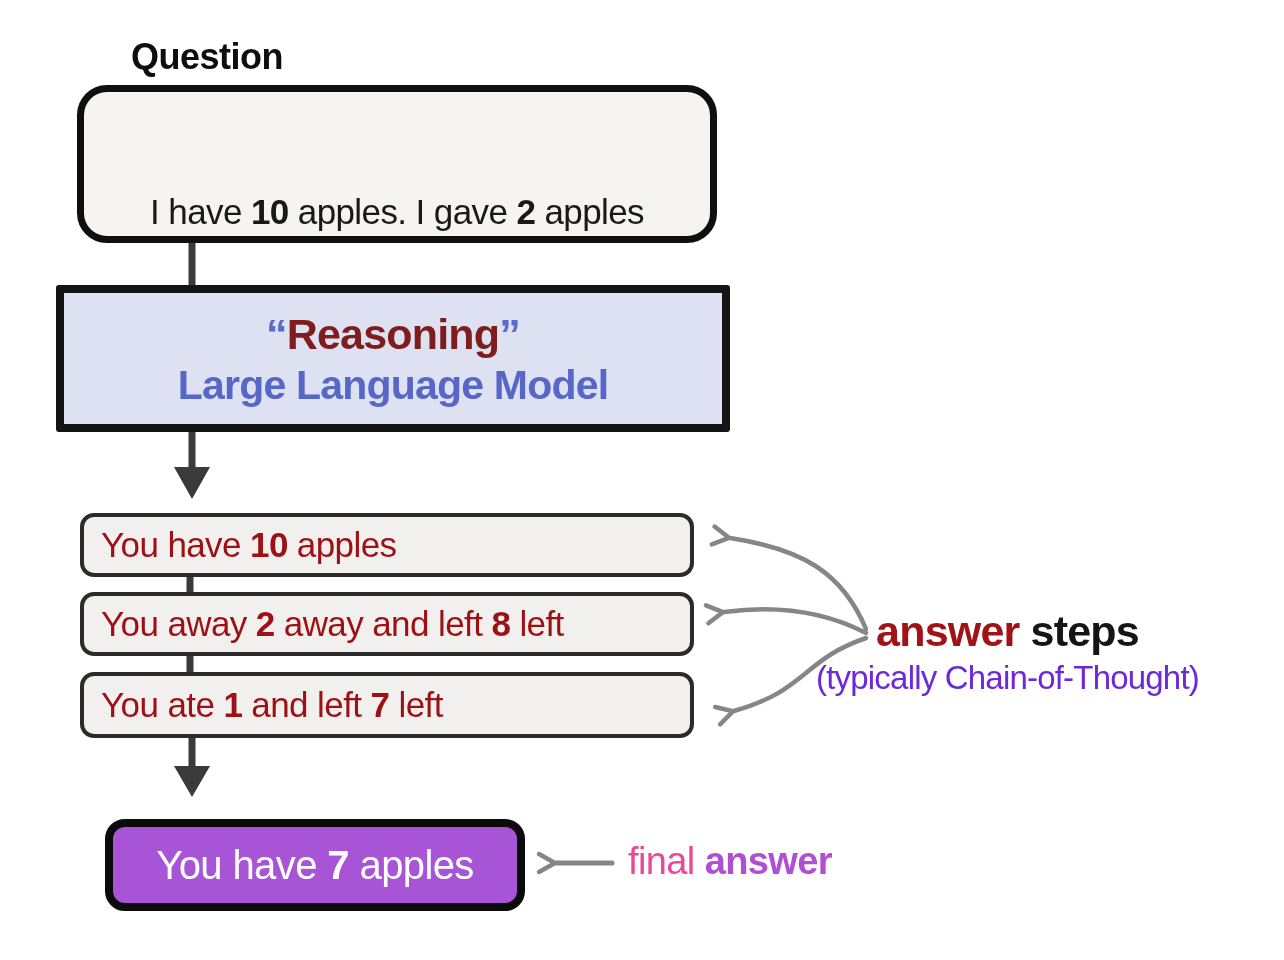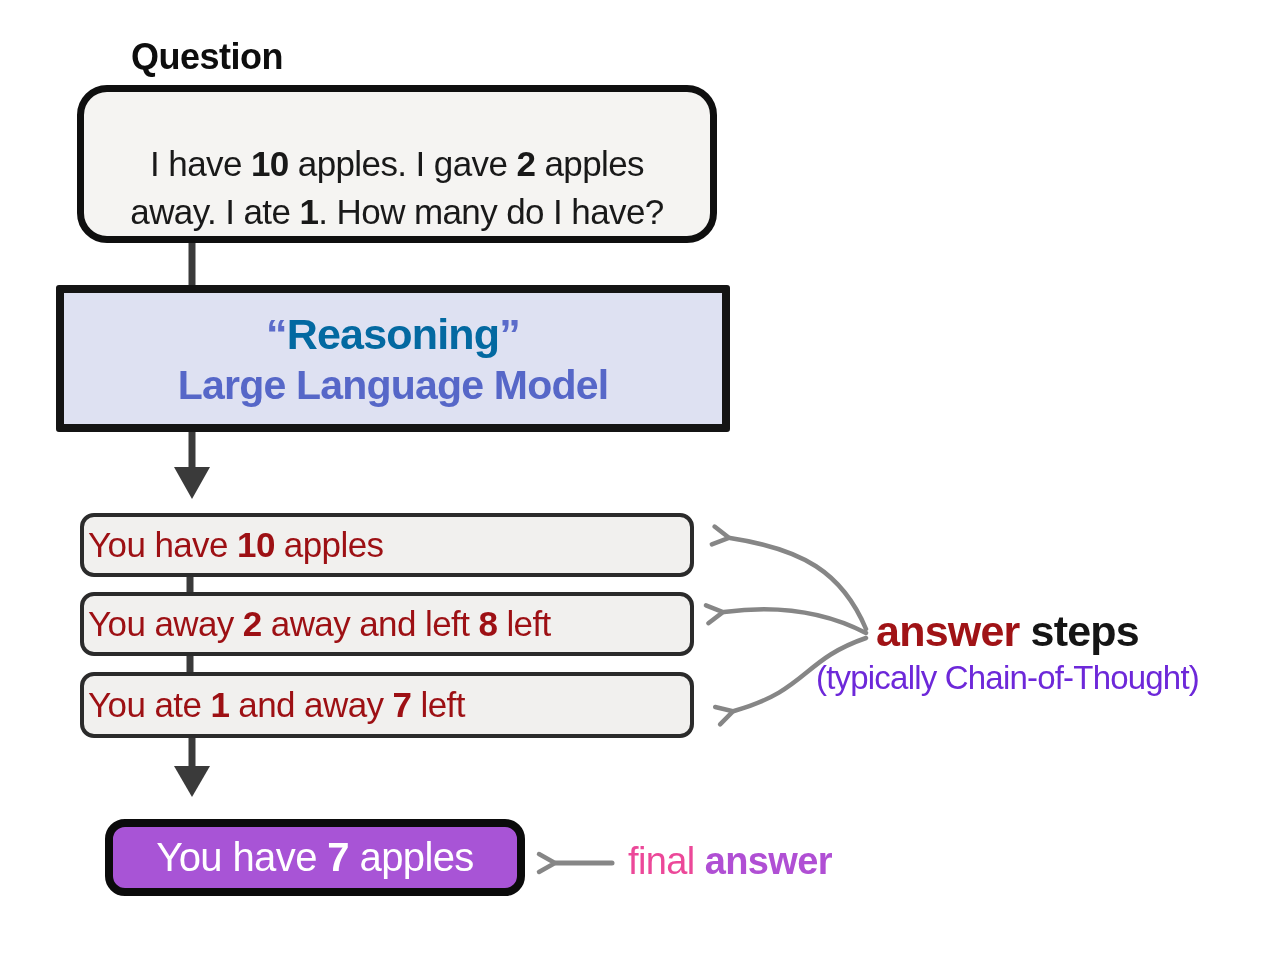--- a/index.html
+++ b/index.html
@@ -15,27 +15,27 @@
     display:flex;flex-direction:column;justify-content:flex-end;align-items:center;
     font-size:35px;line-height:48px;color:#191919;letter-spacing:-0.6px;text-align:center;}
 
   .llm-box{left:56px;top:285px;width:674px;height:147px;box-sizing:border-box;
     border:8px solid #141414;border-radius:3px;background:#dee1f2;
     display:flex;flex-direction:column;justify-content:center;align-items:center;text-align:center;}
   .llm-title{font-size:43px;font-weight:700;letter-spacing:-0.8px;line-height:52px;}
   .llm-subtitle{font-size:41px;font-weight:700;letter-spacing:-0.8px;line-height:50px;}
 
   .step{left:80px;width:614px;box-sizing:border-box;border:4px solid #2b2b2b;border-radius:14px;
-    background:#f1f0ee;display:flex;align-items:center;padding-left:4px;
+    background:#f1f0ee;display:flex;align-items:center;padding-left:17px;
     font-size:35px;letter-spacing:-0.6px;}
   .step1{top:513px;height:64px;}
   .step2{top:592px;height:64px;}
   .step3{top:672px;height:66px;}
 
-  .final-box{left:105px;top:819px;width:420px;height:77px;box-sizing:border-box;
+  .final-box{left:105px;top:819px;width:420px;height:92px;box-sizing:border-box;
     border:8px solid #0b0b0b;border-radius:20px;display:flex;align-items:center;justify-content:center;
     font-size:40px;color:#ffffff;letter-spacing:-0.6px;}
 
   .reason-block{left:780px;top:606px;width:455px;text-align:center;}
   .reason-line1{font-size:43px;font-weight:700;letter-spacing:-0.8px;line-height:50px;}
   .reason-line2{font-size:33px;letter-spacing:-0.8px;line-height:40px;margin-top:2px;color:#6d28d9;}
 
   .final-label{left:628px;top:840px;font-size:38px;font-weight:700;letter-spacing:-0.6px;}
 </style>
 </head>
@@ -66,36 +66,35 @@
     <path d="M 866 633 C 818 608, 768 606, 724 612" fill="none" stroke-width="4.5" stroke-linecap="round" marker-end="url(#chev)" stroke="#868686"></path>
     <path d="M 866 638 C 802 660, 808 690, 734 711" fill="none" stroke-width="4.5" stroke-linecap="round" marker-end="url(#chev)" stroke="#868686"></path>
 
     <line x1="612" y1="863" x2="556" y2="863" stroke-width="5" stroke-linecap="round" marker-end="url(#chev)" stroke="#868686"></line>
   </svg>
 
   <div class="abs question-label">Question</div>
 
   <div class="abs question-box">
     <div><span>I have </span><span style="font-weight: 700;">10</span><span> apples. I gave </span><span style="font-weight: 700;">2</span><span> apples</span></div>
-    <div><span>away. I ate </span><span style="font-weight: 700;">1</span><span>. How many do I have?</span></div>
   </div>
 
   <div class="abs llm-box">
-    <div class="llm-title"><span style="font-weight: 700; color: rgb(91, 107, 202);">“</span><span style="font-weight: 700; color: #0369a1;">Reasoning</span><span style="font-weight: 700; color: rgb(91, 107, 202);">”</span></div>
+    <div class="llm-title"><span style="font-weight: 700; color: rgb(91, 107, 202);">“</span><span style="font-weight: 700; color: #7f1d1d;">Reasoning</span><span style="font-weight: 700; color: rgb(91, 107, 202);">”</span></div>
     <div class="llm-subtitle" style="color: rgb(86, 103, 200);">Large Language Model</div>
   </div>
 
   <div class="abs step step1" style="color: rgb(157, 16, 20);">
     <span><span>You have </span><span style="font-weight: 700;">10</span><span> apples</span></span>
   </div>
   <div class="abs step step2" style="color: rgb(157, 16, 20);">
     <span><span>You away </span><span style="font-weight: 700;">2</span><span> away and left </span><span style="font-weight: 700;">8</span><span> left</span></span>
   </div>
   <div class="abs step step3" style="color: rgb(157, 16, 20);">
-    <span><span>You ate </span><span style="font-weight: 700;">1</span><span> and away </span><span style="font-weight: 700;">7</span><span> left</span></span>
+    <span><span>You ate </span><span style="font-weight: 700;">1</span><span> and left </span><span style="font-weight: 700;">7</span><span> left</span></span>
   </div>
 
   <div class="abs final-box" style="background: rgb(168, 84, 214);">
     <span><span>You have </span><span style="font-weight: 700;">7</span><span> apples</span></span>
   </div>
 
   <div class="abs reason-block">
     <div class="reason-line1"><span style="font-weight: 700; color: rgb(160, 19, 22);">answer</span><span style="font-weight: 700; color: rgb(21, 21, 21);"> steps</span></div>
     <div class="reason-line2">(typically Chain-of-Thought)</div>
   </div>

